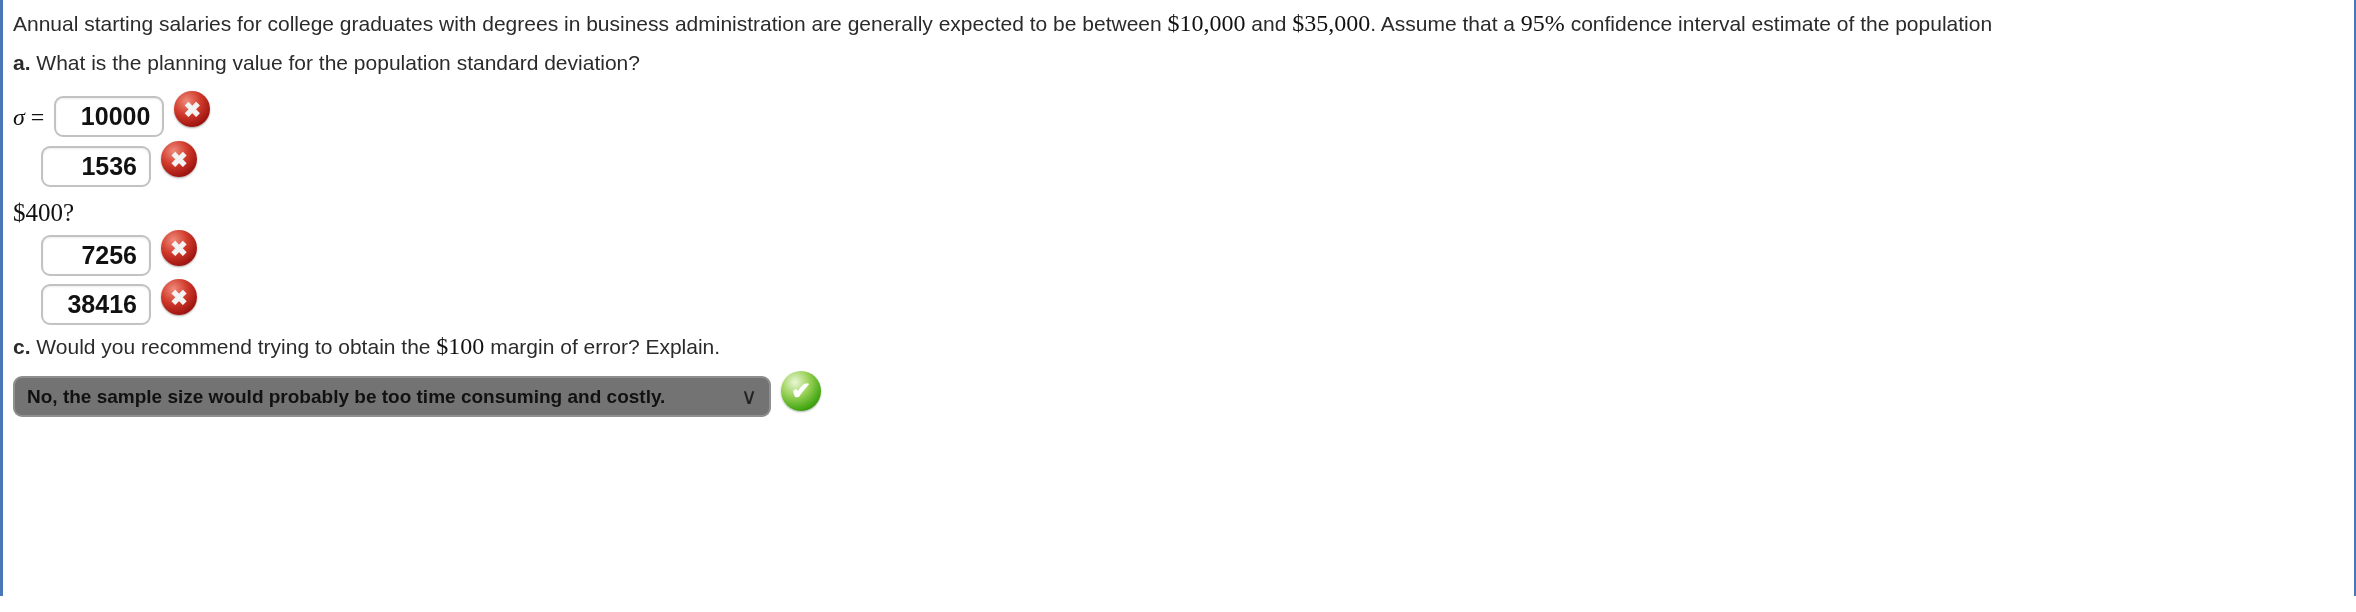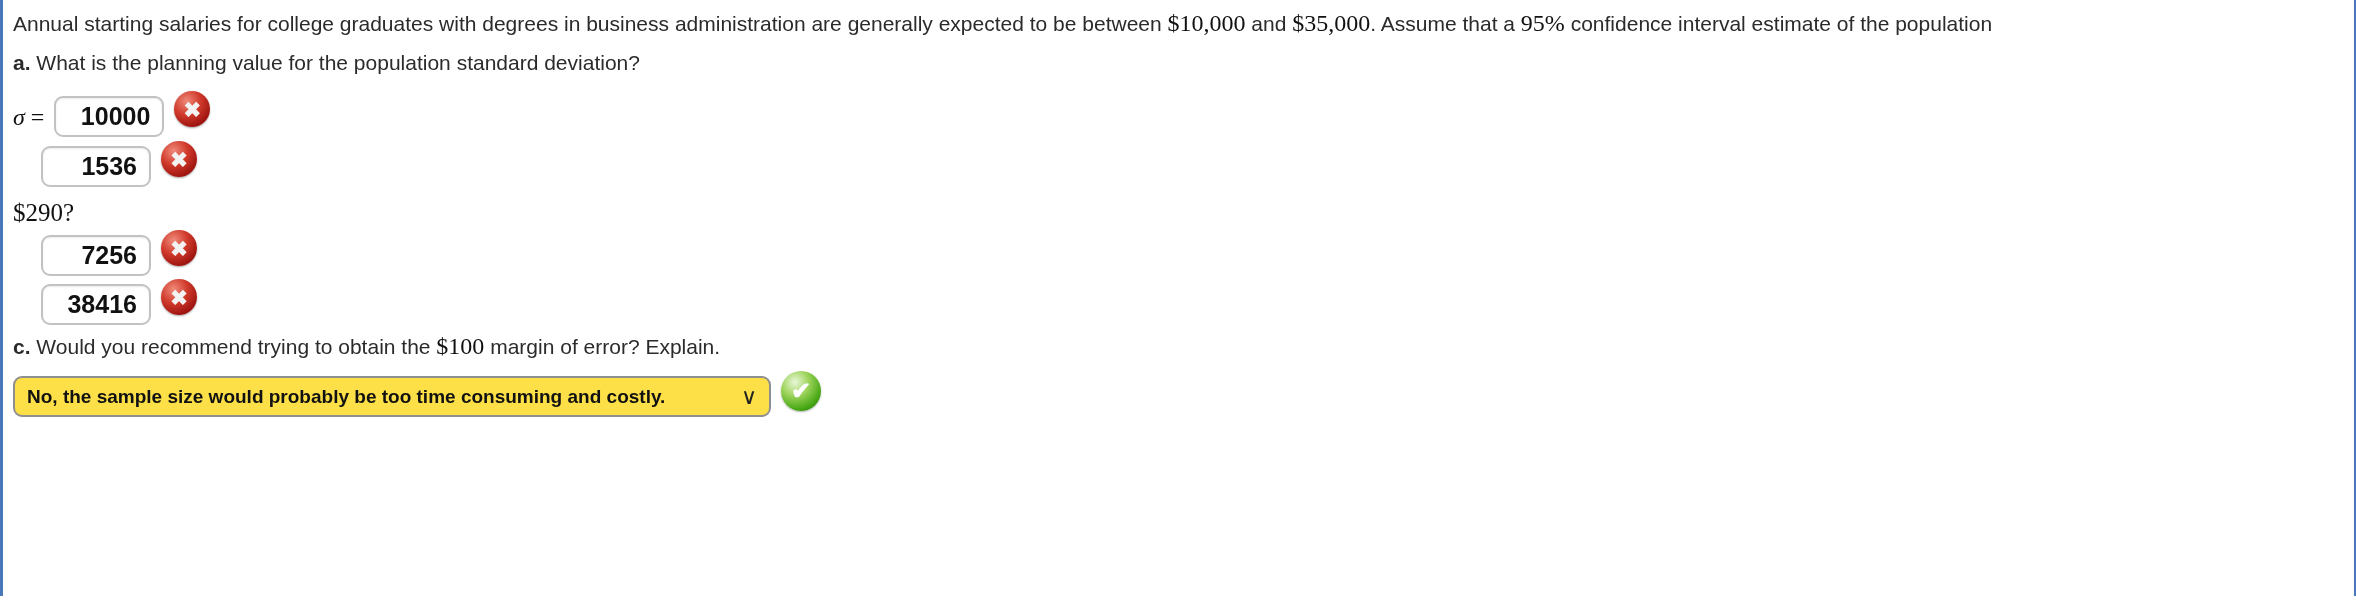--- a/index.html
+++ b/index.html
@@ -103,21 +103,21 @@
   .part-row { margin-top: 4px; }
 
   .dropdown-row { margin-top: 12px; }
 
   .dropdown {
     box-sizing: border-box;
     height: 41px;
     width: 758px;
     border: 2px solid #8f8f8f;
     border-radius: 9px;
-    background: #fde047;
+    background: #737373;
     display: flex;
     align-items: center;
     justify-content: space-between;
     padding: 0 12px 0 12px;
     cursor: default;
     text-align: center;
   }
   .dropdown-value {
     font-weight: bold;
     font-size: 19px;
@@ -149,21 +149,21 @@
     <input class="answer-input" type="text" readonly="" value="10000" style="">
     <span class="status-icon icon-wrong">✖</span>
   </div>
 
 
   <div class="row answer-row">
     <input class="answer-input" type="text" readonly="" value="1536" style="">
     <span class="status-icon icon-wrong">✖</span>
   </div>
 
-  <div class="prompt-math">$290?</div>
+  <div class="prompt-math">$400?</div>
 
   <div class="row answer-row">
     <input class="answer-input" type="text" readonly="" value="7256" style="">
     <span class="status-icon icon-wrong">✖</span>
   </div>
 
 
   <div class="row answer-row">
     <input class="answer-input" type="text" readonly="" value="38416" style="">
     <span class="status-icon icon-wrong">✖</span>

